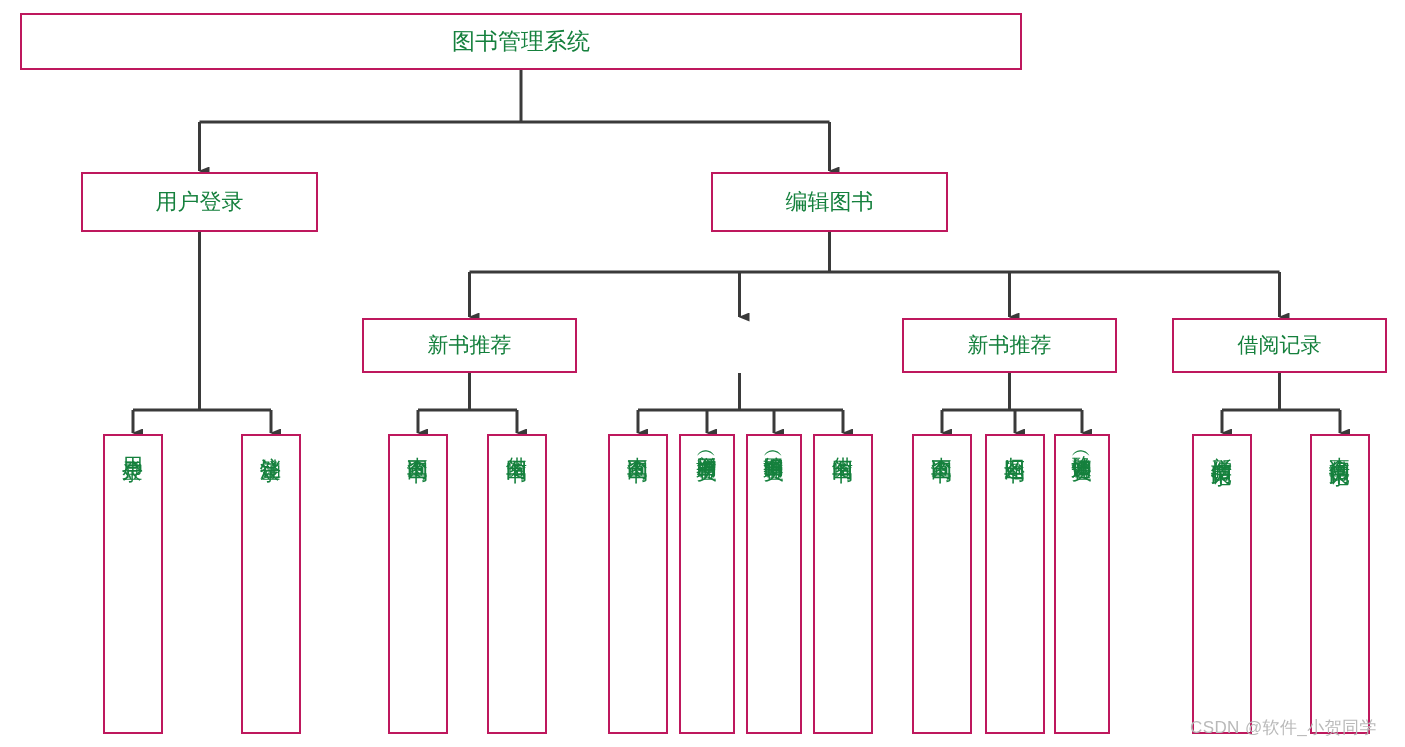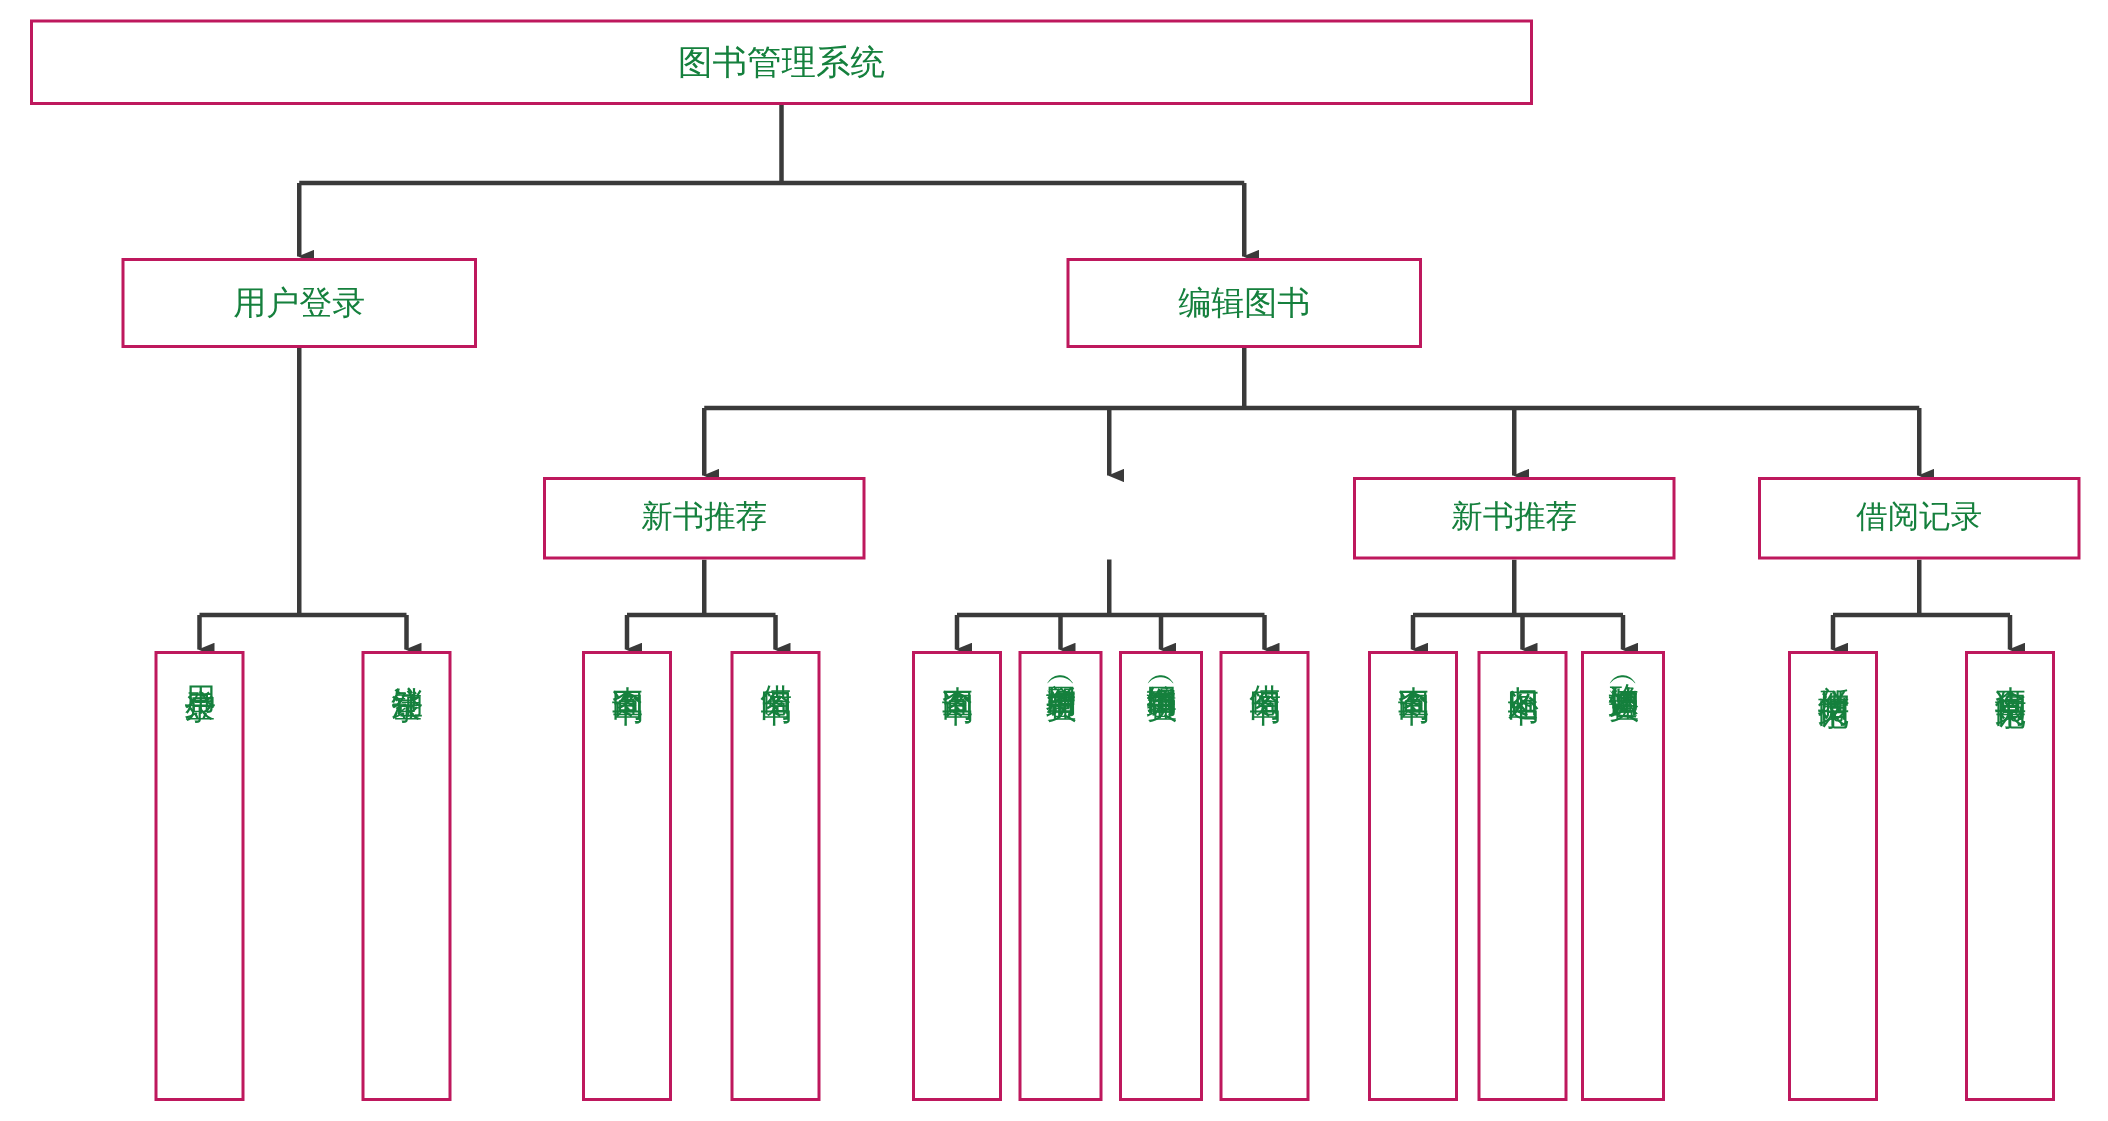--- a/index.html
+++ b/index.html
@@ -166,14 +166,15 @@
   <div class="node node-leaf tall-text" style="left: 1054px; top: 434px; width: 56px; height: 300px;">
     <span class="label">确认归还（管理员）</span>
   </div>
   <div class="node node-leaf" style="left: 1192px; top: 434px; width: 60px; height: 300px;">
     <span class="label">新增借阅记录</span>
   </div>
   <div class="node node-leaf" style="left: 1310px; top: 434px; width: 60px; height: 300px;">
     <span class="label">查询借阅记录</span>
   </div>
 
+  <div class="watermark" style="left: 1190px; top: 716px; color: rgb(185, 185, 185);">CSDN @软件_小贺同学</div>
 
 </div>
 
 </body></html>

